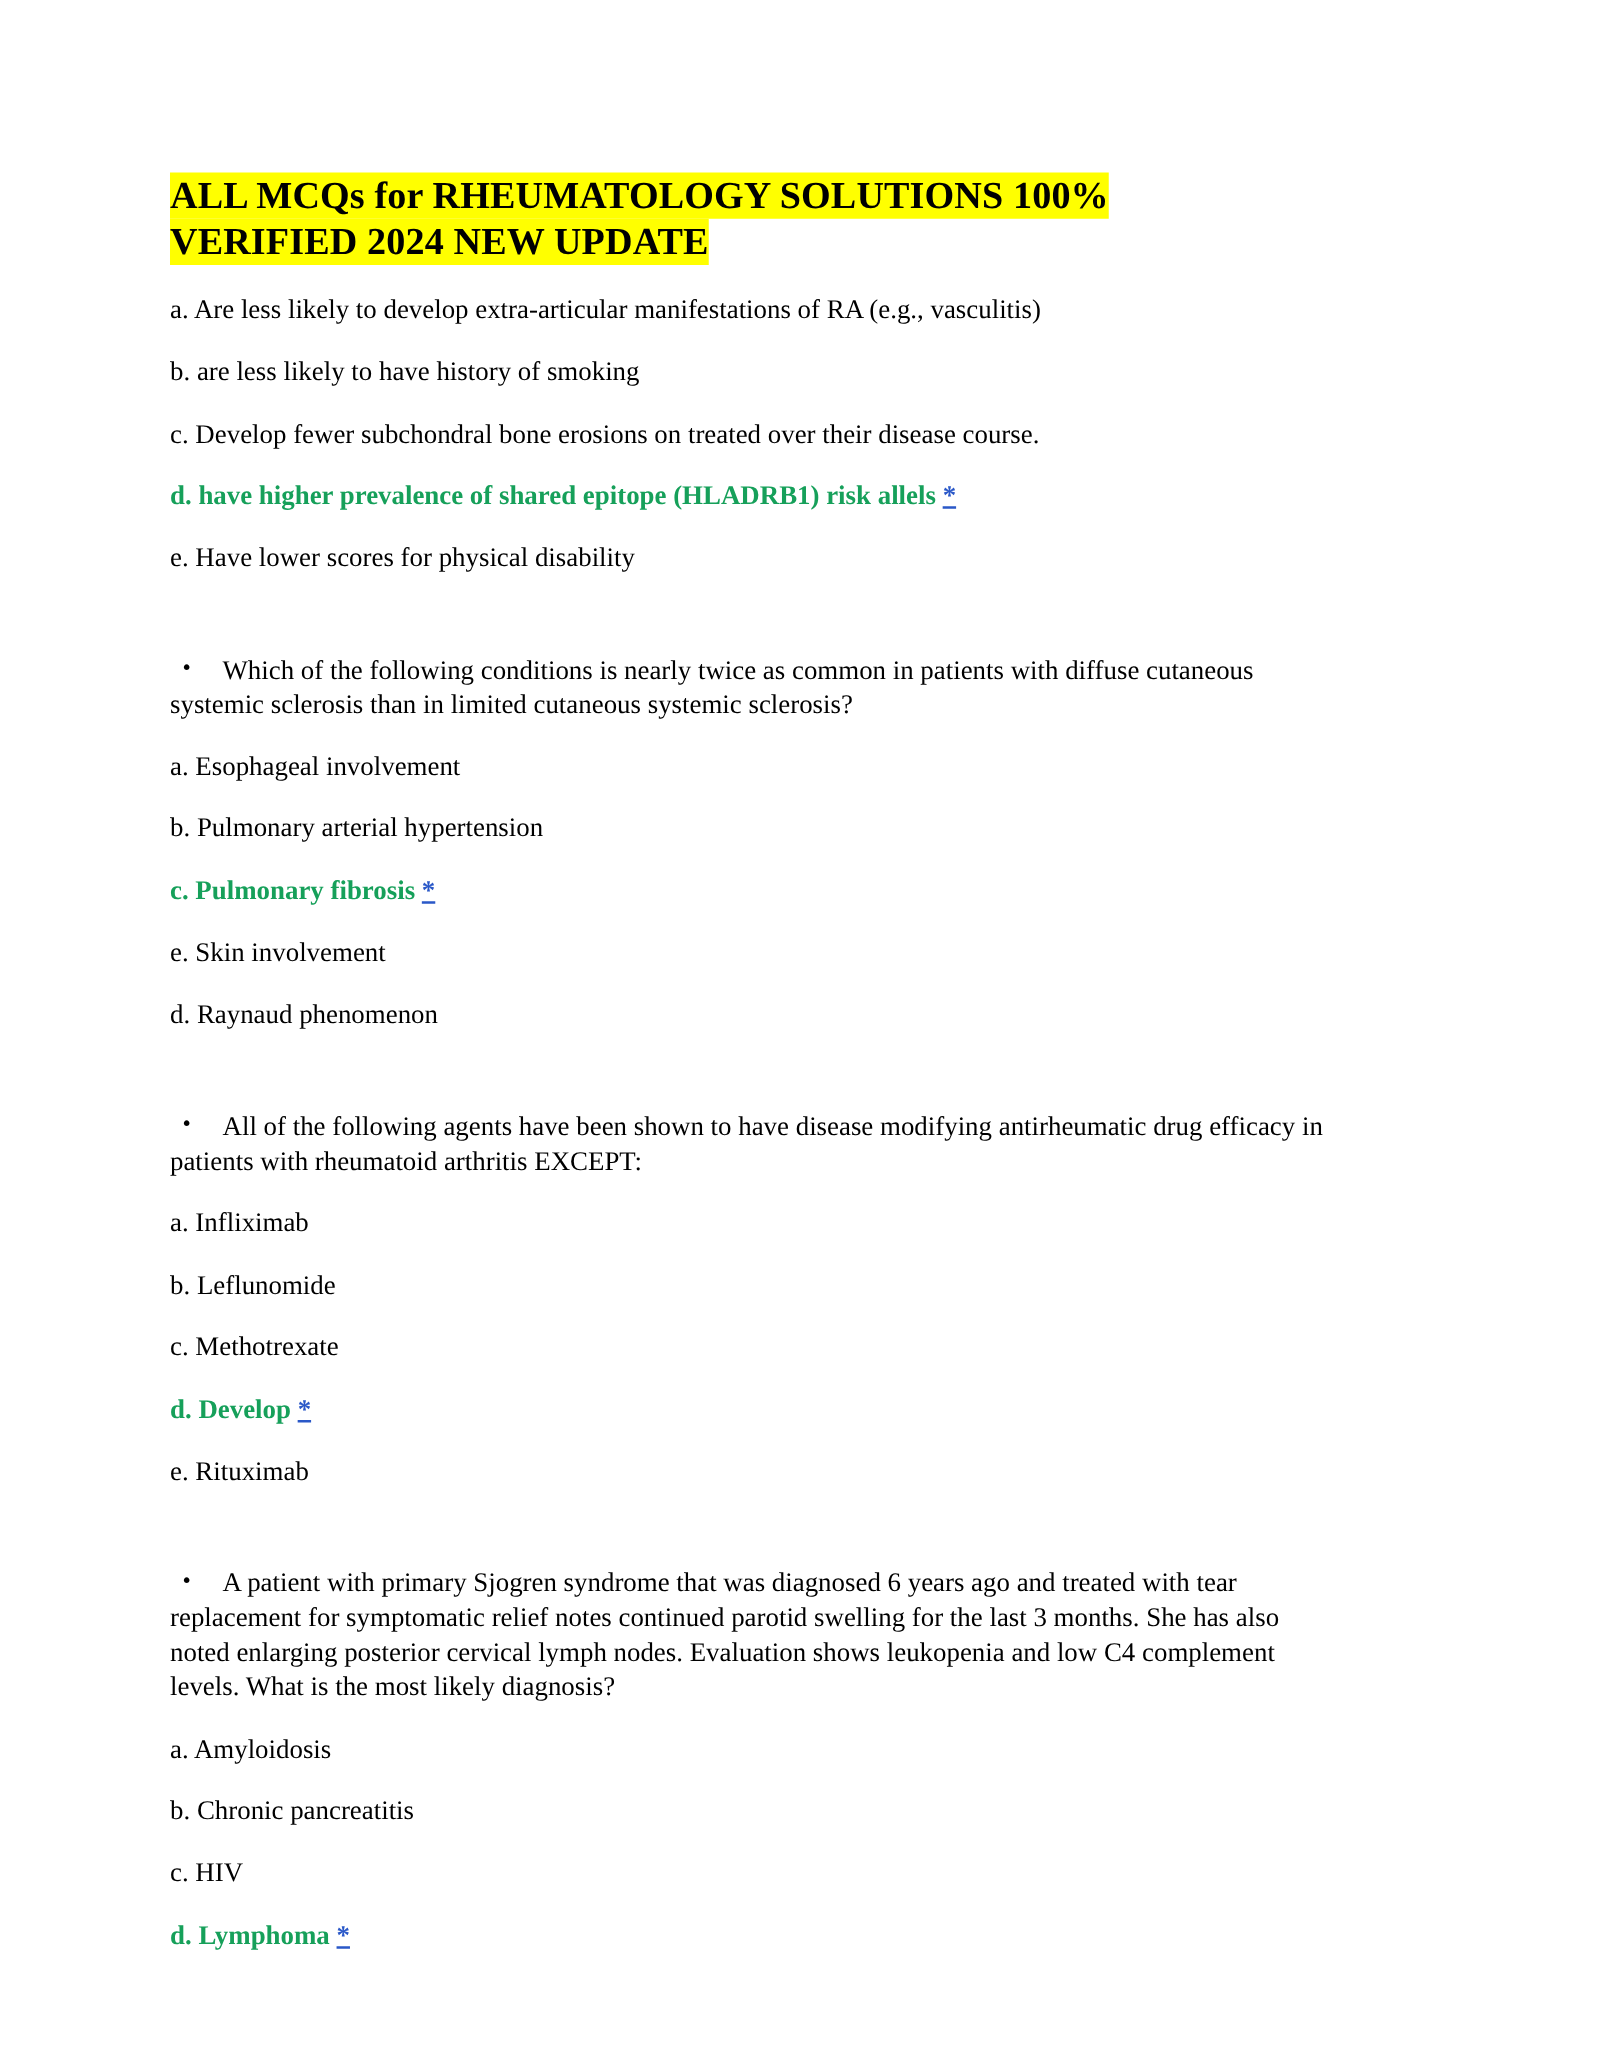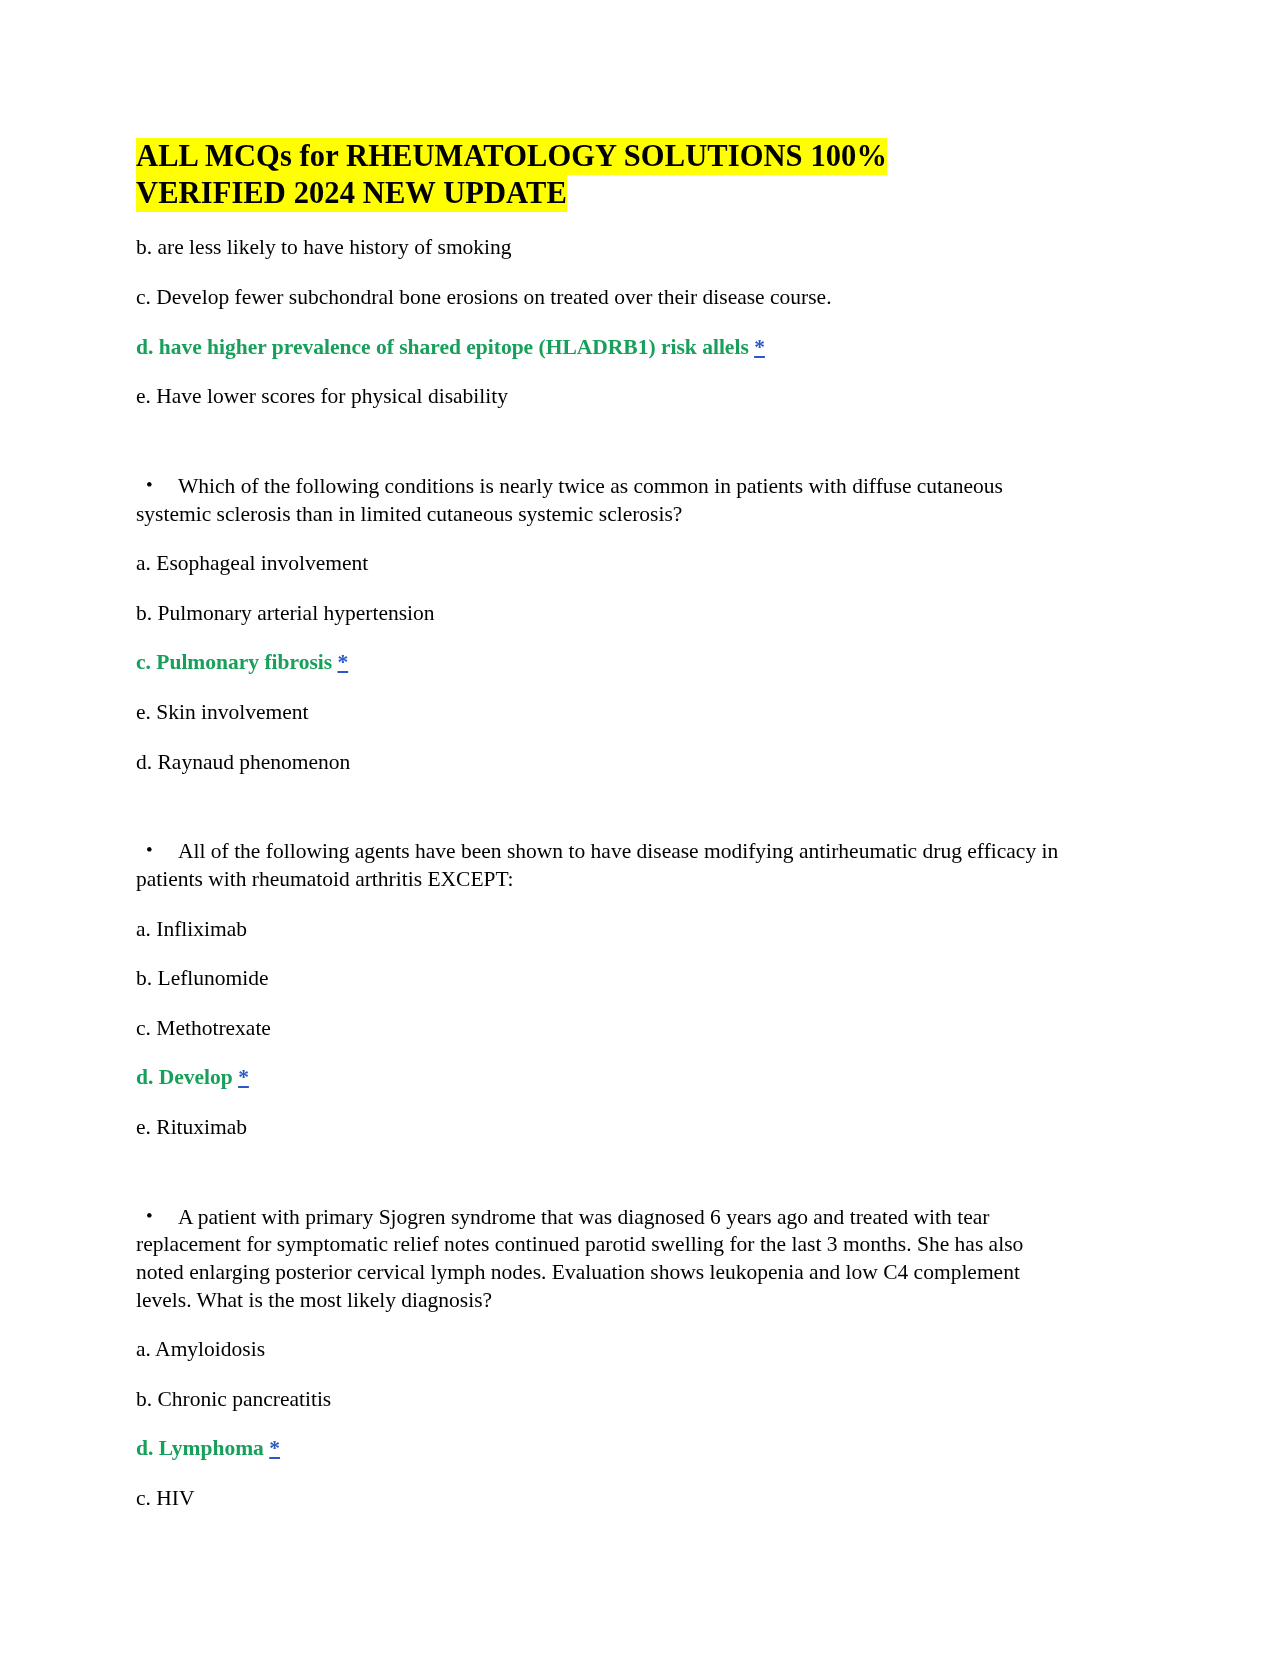--- a/index.html
+++ b/index.html
@@ -84,20 +84,21 @@
 <body>
 
 <div class="page">
 
   <h1 class="doc-title">
     <span class="hl">ALL MCQs for RHEUMATOLOGY SOLUTIONS 100%</span><br>
     <span class="hl">VERIFIED 2024 NEW UPDATE</span>
   </h1>
 
   <div class="q-block">
+    <p class="opt"><span>a. Are less likely to develop extra-articular manifestations of RA (e.g., vasculitis)</span></p>
     <p class="opt"><span>b. are less likely to have history of smoking</span></p>
     <p class="opt"><span>c. Develop fewer subchondral bone erosions on treated over their disease course.</span></p>
     <p class="opt answer"><span>d. have higher prevalence of shared epitope (HLADRB1) risk allels</span> <span class="star-link">*</span></p>
     <p class="opt"><span>e. Have lower scores for physical disability</span></p>
   </div>
 
   <div class="gap-block"></div>
 
   <div class="q-block">
     <p class="q-stem">
@@ -124,17 +125,17 @@
   </div>
 
   <div class="gap-block"></div>
 
   <div class="q-block">
     <p class="q-stem" style="width:900px;">
       <span class="bullet">•</span><span class="stem-text">A patient with primary Sjogren syndrome that was diagnosed 6 years ago and treated with tear replacement for symptomatic relief notes continued parotid swelling for the last 3 months. She has also noted enlarging posterior cervical lymph nodes. Evaluation shows leukopenia and low C4 complement levels. What is the most likely diagnosis?</span>
     </p>
     <p class="opt"><span>a. Amyloidosis</span></p>
     <p class="opt"><span>b. Chronic pancreatitis</span></p>
+    <p class="opt"><span>c. HIV</span></p>
     <p class="opt answer"><span>d. Lymphoma</span> <span class="star-link">*</span></p>
-    <p class="opt"><span>c. HIV</span></p>
   </div>
 
 </div>
 
 </body></html>

